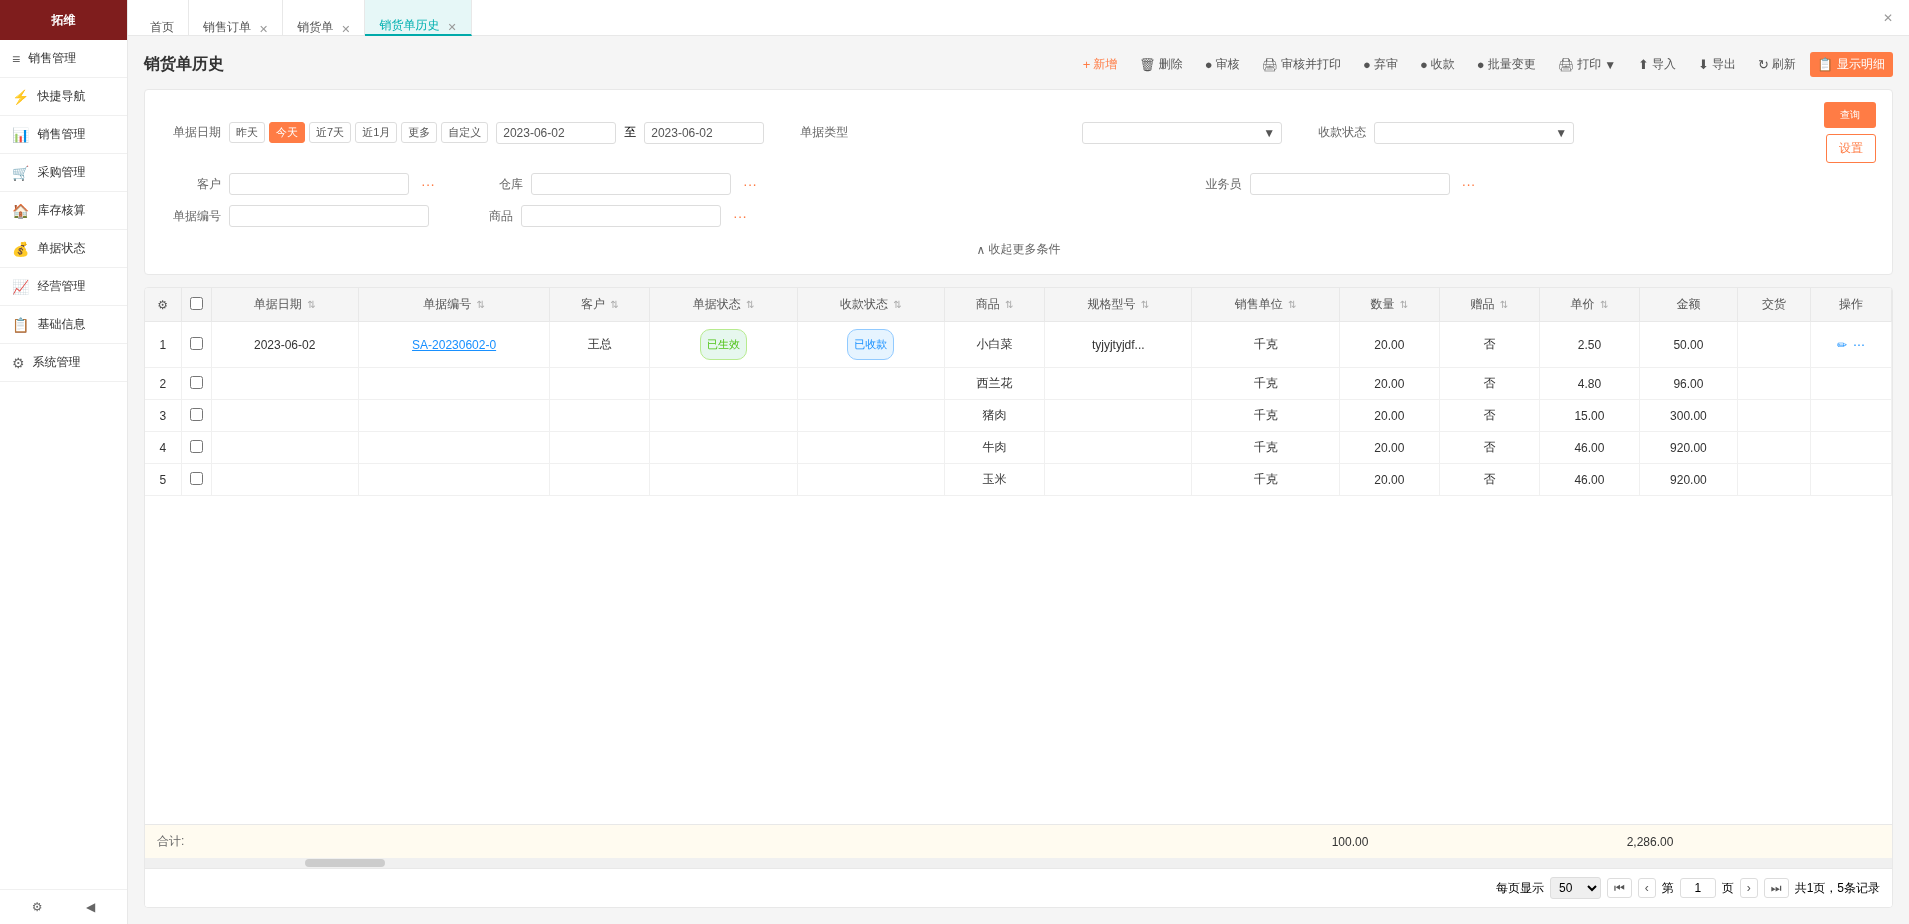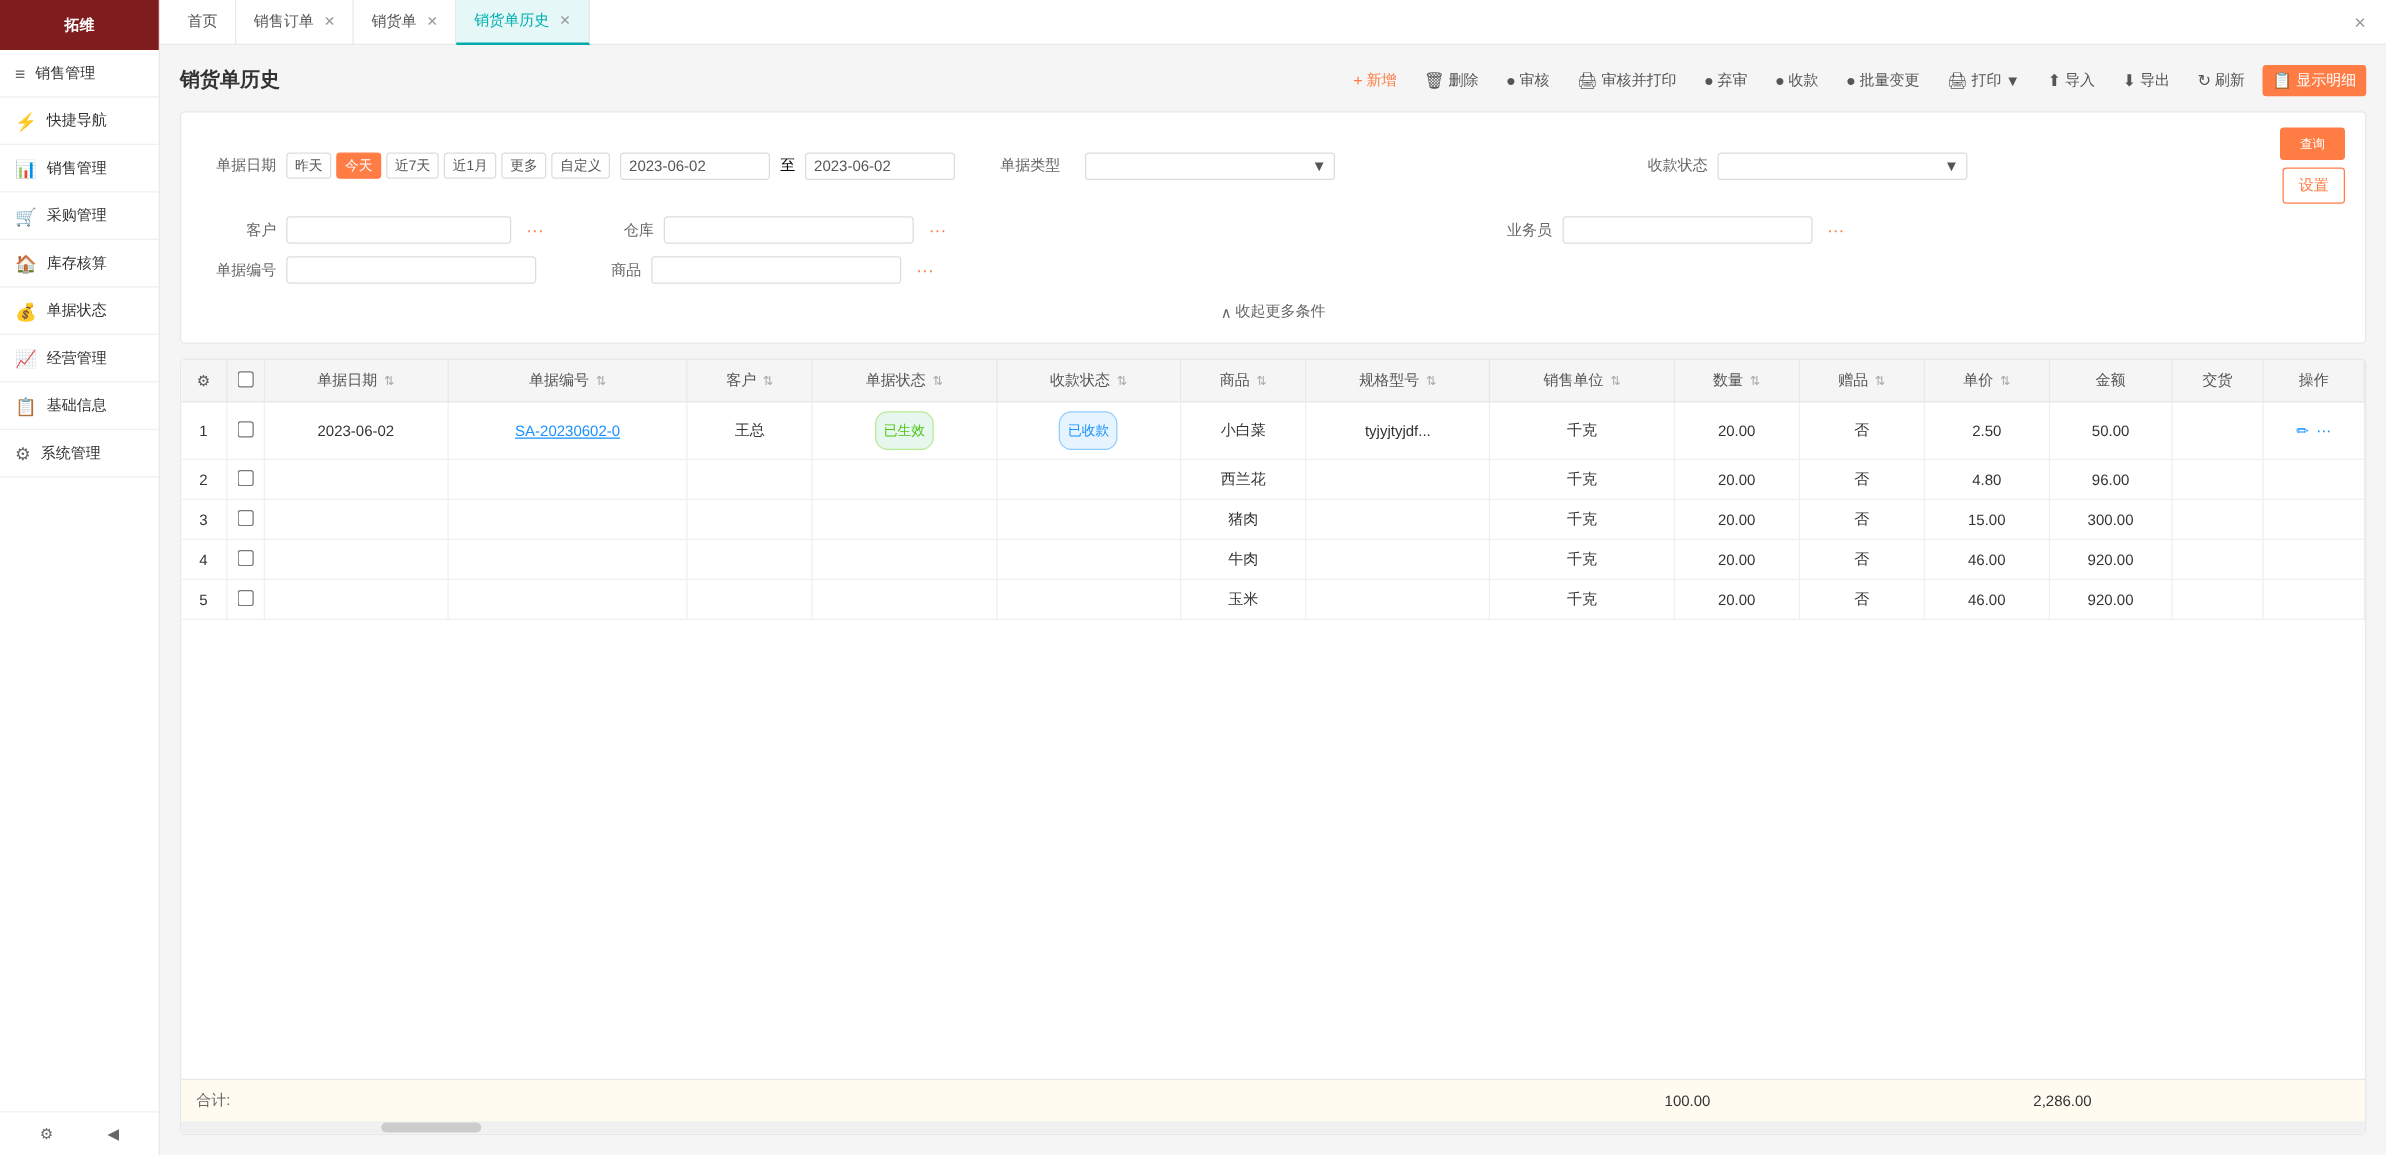--- a/index.html
+++ b/index.html
@@ -56,22 +56,22 @@
       display: flex;
       align-items: center;
       background: #fff;
       border-bottom: 1px solid #e8e8e8;
       height: 36px;
       padding: 0 8px;
       flex-shrink: 0;
     }
     .tab {
       display: flex;
-      align-items: center;
-      padding: 16px 14px;
+      align-items: flex-end;
+      padding: 0 14px;
       height: 36px;
       cursor: pointer;
       color: #555;
       border-right: 1px solid #e8e8e8;
       gap: 4px;
       white-space: nowrap;
     }
     .tab.active {
       background: #e6f7f7;
       color: #00b0b0;
@@ -485,21 +485,21 @@
             <button class="date-btn">近7天</button>
             <button class="date-btn">近1月</button>
             <button class="date-btn">更多</button>
             <button class="date-btn">自定义</button>
           </div>
           <input class="date-input" type="text" value="2023-06-02" style="">
           <span>至</span>
           <input class="date-input" type="text" value="2023-06-02" style="">
         </div>
 
-        <div style="display:flex;align-items:center;gap:20px;flex:1;">
+        <div style="display:flex;align-items:center;gap:20px;flex:1;justify-content:space-between;">
           <span class="filter-label">单据类型</span>
           <div class="filter-select" style="min-width:160px;">
             <span></span>
             <span>▼</span>
           </div>
         </div>
 
         <div style="display:flex;align-items:center;gap:8px;flex:1;">
           <span class="filter-label">收款状态</span>
           <div class="filter-select" style="min-width:160px;">
@@ -724,15 +724,31 @@
         <span style="width:120px;text-align:center;"></span>
         <span style="width:140px;text-align:center;">2,286.00</span>
         <span style="width:80px;"></span>
         <span style="width:80px;"></span>
       </div>
 
       <div class="scrollbar-area">
         <div class="scrollbar-thumb"></div>
       </div>
 
+      <div class="pagination">
+        <span>每页显示</span>
+        <select class="page-select">
+          <option>50</option>
+          <option>100</option>
+          <option>200</option>
+        </select>
+        <button class="page-btn">⏮</button>
+        <button class="page-btn">‹</button>
+        <span>第</span>
+        <input class="page-input" type="text" value="1" style="">
+        <span>页</span>
+        <button class="page-btn">›</button>
+        <button class="page-btn">⏭</button>
+        <span>共1页，5条记录</span>
+      </div>
     </div>
   </div>
 </div>
 
 </body></html>

